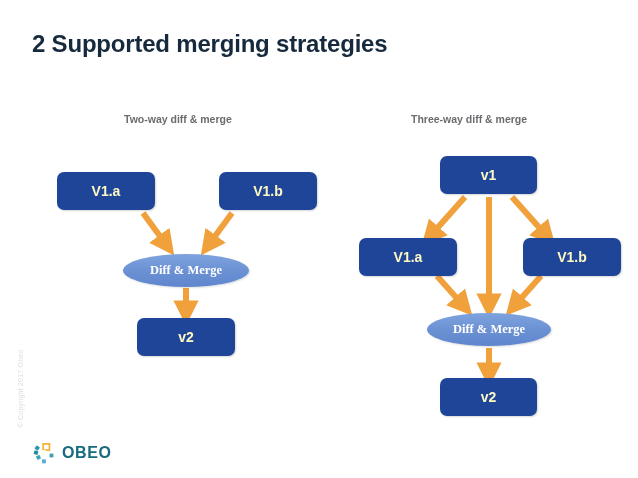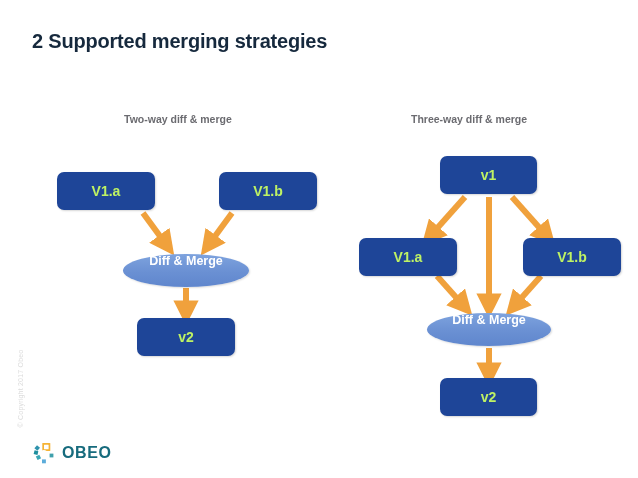--- a/index.html
+++ b/index.html
@@ -19,21 +19,21 @@
     position: absolute;
     inset: 0;
     background: #ffffff;
   }
 
   
   .slide-title {
     position: absolute;
     left: 32px;
     top: 30px;
-    font-size: 20px;
+    font-size: 24px;
     font-weight: bold;
     color: #16293d;
     letter-spacing: -0.2px;
     white-space: nowrap;
   }
 
   
   .col-heading {
     position: absolute;
     font-size: 10.5px;
@@ -45,35 +45,37 @@
   .col-heading.right { left: 411px; top: 113px; }
 
   
   .node-box {
     position: absolute;
     background: #1e4598;
     border-radius: 7px;
     display: flex;
     align-items: center;
     justify-content: center;
-    color: #bef264;
+    color: #fef9c3;
     font-weight: bold;
     font-size: 14px;
     box-shadow: 1px 1px 2px rgba(0,0,0,0.16);
   }
   .node-ellipse {
     position: absolute;
     background: linear-gradient(180deg, #7ea3de 0%, #6a90d3 55%, #5f86cd 100%);
     border-radius: 50%;
     display: flex;
+    align-items: center;
     justify-content: center;
     color: #ffffff;
     font-weight: bold;
     font-size: 12.5px;
     box-shadow: 1px 1px 2px rgba(0,0,0,0.14);
+    font-family: Liberation Serif, serif;
   }
 
   
   .arrow-layer {
     position: absolute;
     inset: 0;
     pointer-events: none;
   }
 
   

